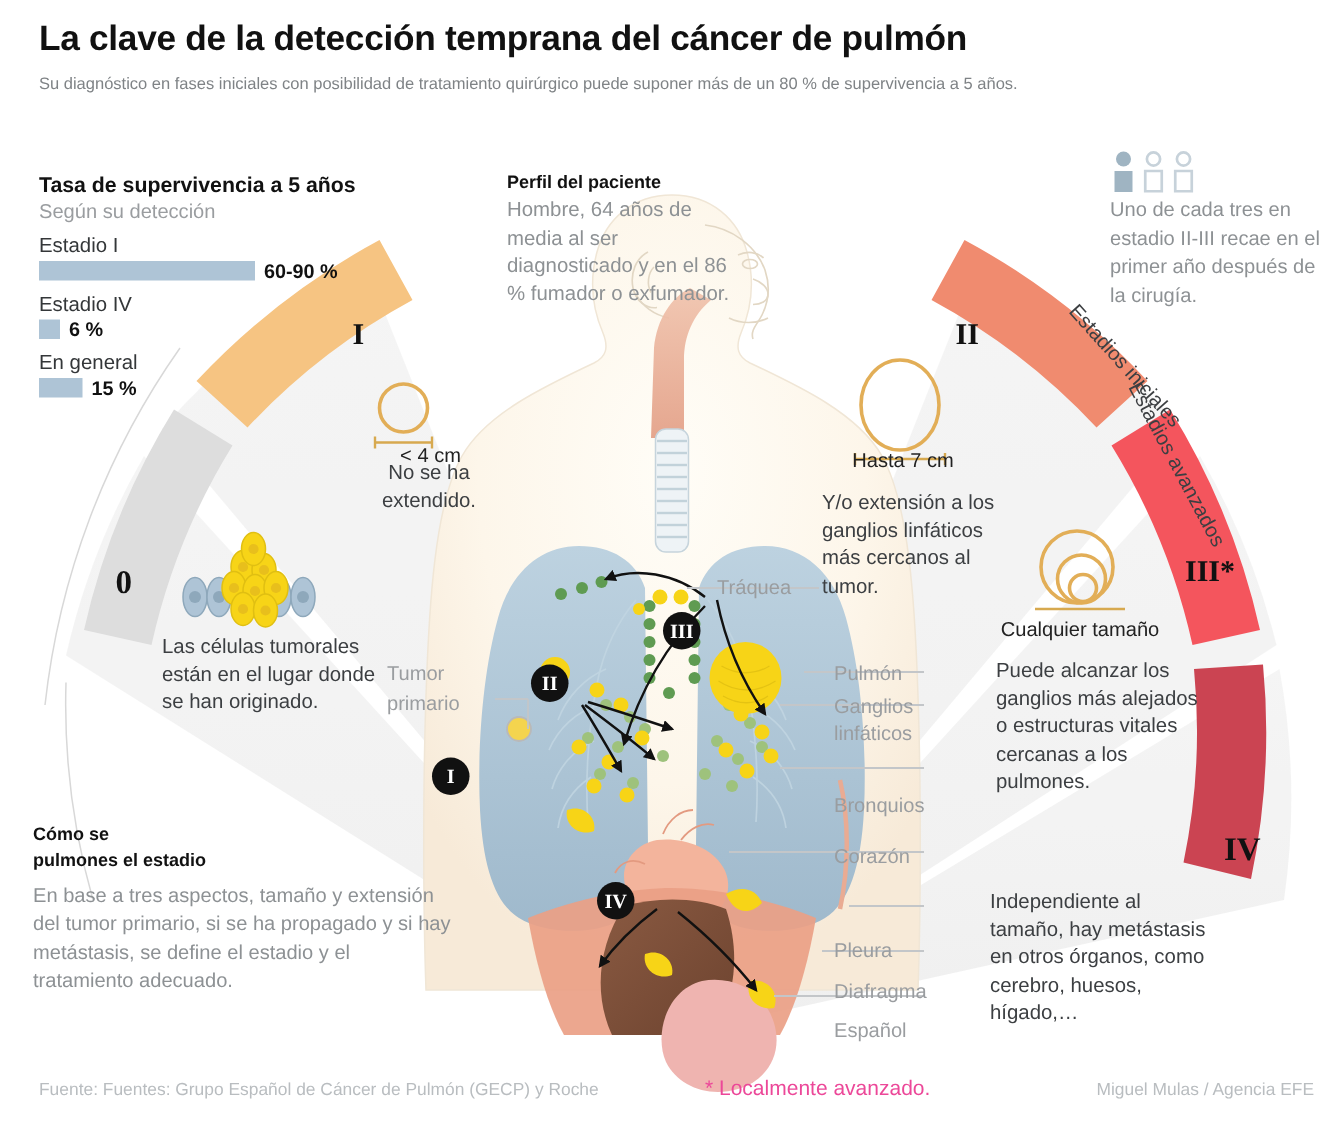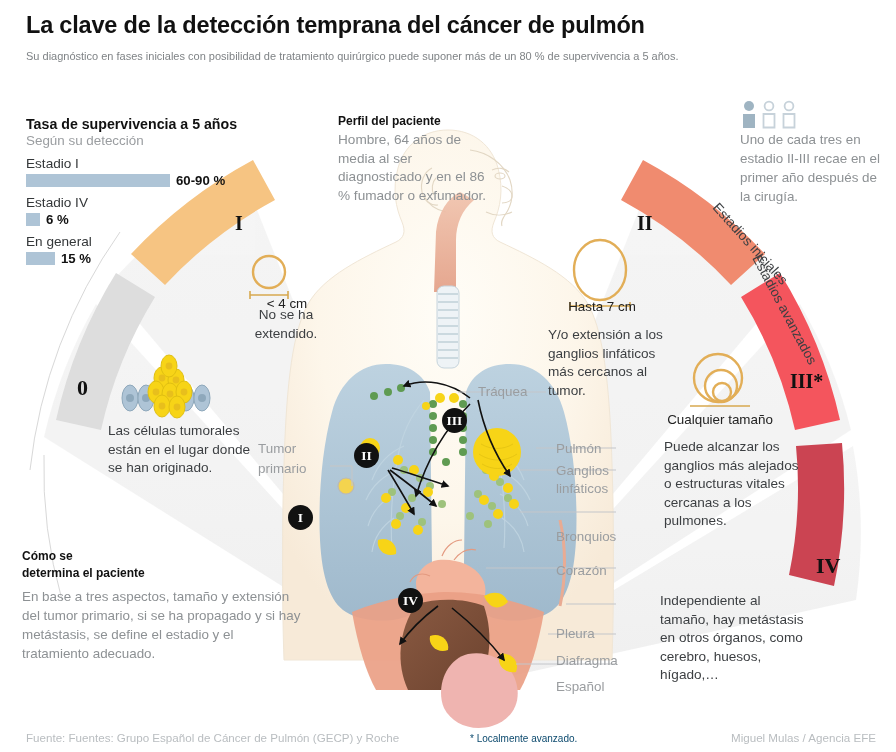--- a/index.html
+++ b/index.html
@@ -51,22 +51,22 @@
 
   
   .anatlab{position:absolute;font-size:13.4px;color:#9a9da0;line-height:17px;white-space:nowrap;}
 
   
   .mk{position:absolute;width:25px;height:25px;border-radius:50%;background:#111;
       color:#fff;font-family:"Liberation Serif","DejaVu Serif",serif;font-weight:bold;
       font-size:13.5px;display:flex;align-items:center;justify-content:center;}
 
   
-  .ft{position:absolute;bottom:8px;font-size:11.6px;color:#b9bdc0;text-align:right;}
-  .ftmid{color:#0c4a6e;font-size:10px;}
+  .ft{position:absolute;bottom:19px;font-size:11.6px;color:#b9bdc0;text-align:right;}
+  .ftmid{color:#ec4899;font-size:14px;}
 </style>
 </head>
 <body>
 
 <div class="stage">
 
   <div class="hdr">
     <h1>La clave de la detección temprana del cáncer de pulmón</h1>
     <p>Su diagnóstico en fases iniciales con posibilidad de tratamiento quirúrgico puede suponer más de un 80 % de supervivencia a 5 años.</p>
   </div>
@@ -477,21 +477,21 @@
   <div class="blk" style="left:664px;top:438px;width:140px;">
     <div class="body">Puede alcanzar los ganglios más alejados o estructuras vitales cercanas a los pulmones.</div>
   </div>
 
   <div class="blk" style="left:660px;top:592px;width:150px;">
     <div class="body">Independiente al tamaño, hay metástasis en otros órganos, como cerebro, huesos, hígado,…</div>
   </div>
 
   <div class="blk" style="left:22px;top:548px;width:282px;">
     <div class="ttl">Cómo se</div>
-    <div class="ttl">determina el paciente</div>
+    <div class="ttl">pulmones el estadio</div>
     <div class="bodyg" style="margin-top:5px;">En base a tres aspectos, tamaño y extensión del tumor primario, si se ha propagado y si hay metástasis, se define el estadio y el tratamiento adecuado.</div>
   </div>
 
   <div class="anatlab" style="left:478px;top:383px;">Tráquea</div>
   <div class="anatlab" style="left:556px;top:440px;">Pulmón</div>
   <div class="anatlab" style="left:556px;top:462px;">Ganglios</div>
   <div class="anatlab" style="left:556px;top:480px;">linfáticos</div>
   <div class="anatlab" style="left:556px;top:528px;">Bronquios</div>
   <div class="anatlab" style="left:556px;top:562px;">Corazón</div>
   <div class="anatlab" style="left:556px;top:625px;">Pleura</div>

